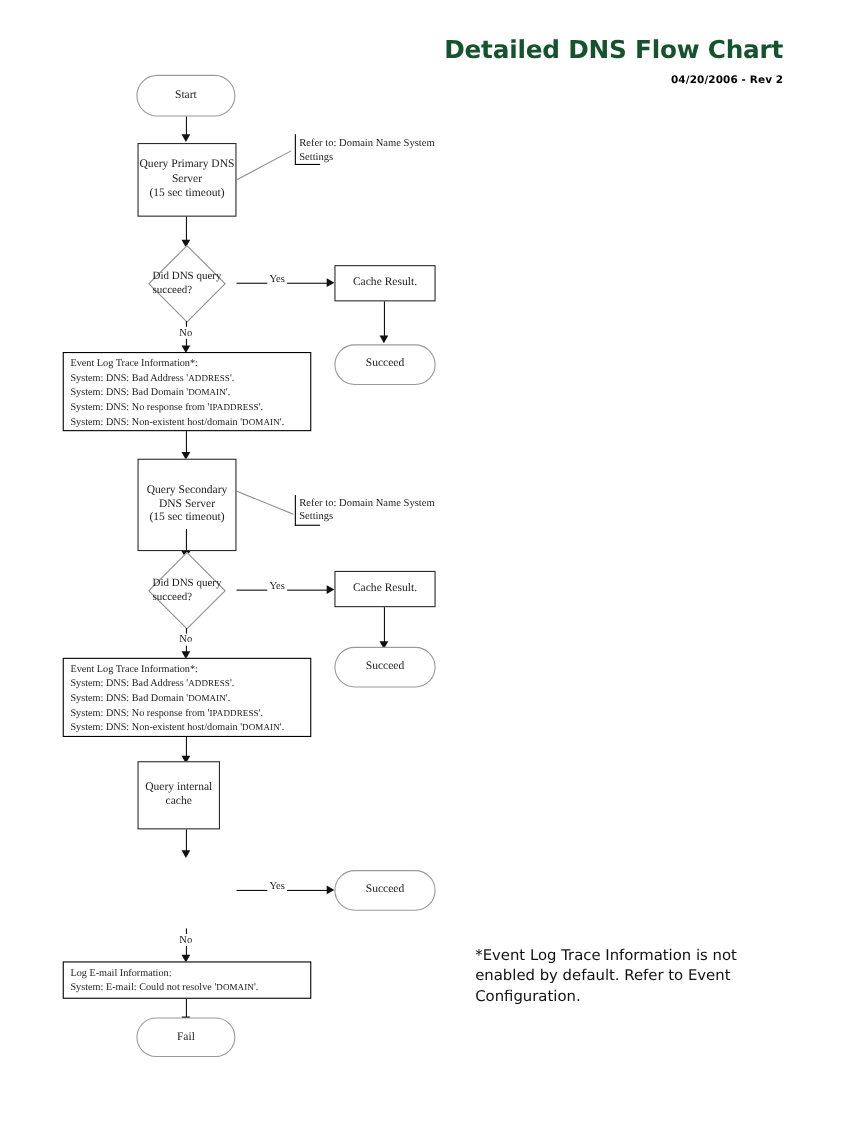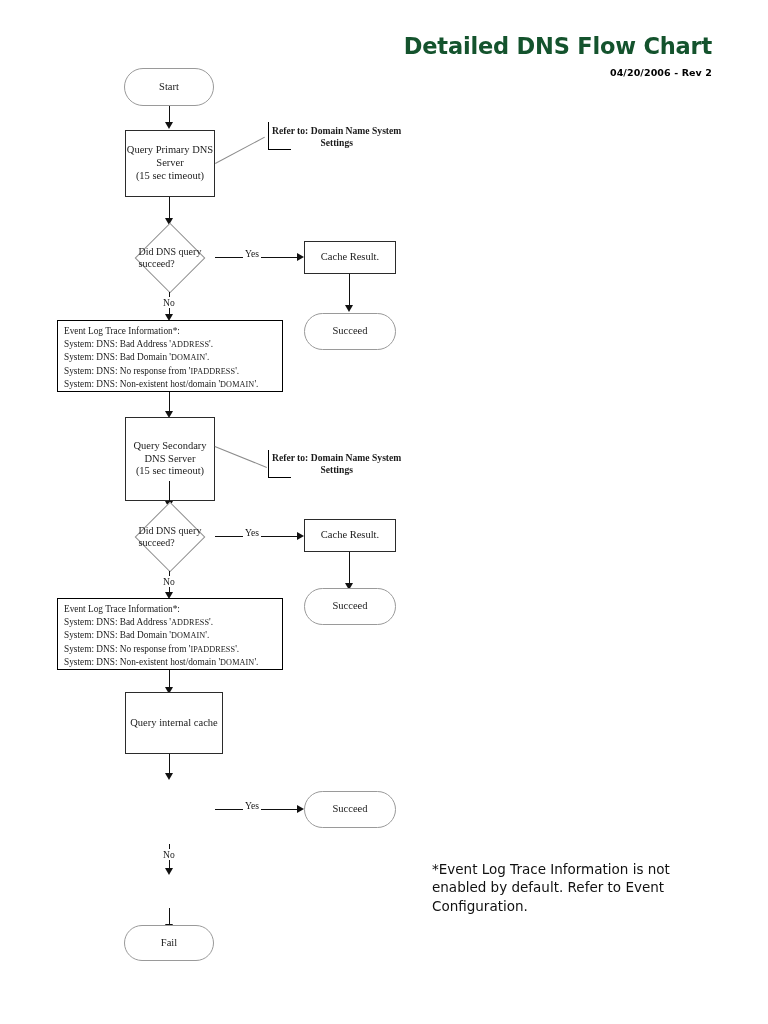--- a/index.html
+++ b/index.html
@@ -137,23 +137,22 @@
     background: #fff;
     padding: 0 2px;
     white-space: nowrap;
   }
 
   
   .callout-text {
     position: absolute;
     font-size: 9.6px;
     line-height: 1.3;
-    text-align: center;
-    white-space: nowrap;
-    font-weight: bold;
+    text-align: left;
+    white-space: nowrap;
   }
   .callout-bracket {
     position: absolute;
     box-sizing: border-box;
     border-left: 1.3px solid #000;
     border-bottom: 1.3px solid #000;
   }
   .leader {
     position: absolute;
     height: 0;
@@ -291,40 +290,44 @@
     <span class="ln">Event Log Trace Information*:</span>
     <span class="ln"><span>System: DNS: Bad Address '</span><span class="sc">ADDRESS</span><span>'.</span></span>
     <span class="ln"><span>System: DNS: Bad Domain '</span><span class="sc">DOMAIN</span><span>'.</span></span>
     <span class="ln"><span>System: DNS: No response from '</span><span class="sc">IPADDRESS</span><span>'.</span></span>
     <span class="ln"><span>System: DNS: Non-existent host/domain '</span><span class="sc">DOMAIN</span><span>'.</span></span>
   </div>
 
   <div class="vline" style="left:169px; top:670px; height:18px;"></div>
   <div class="arrow-down" style="left:165px; top:687px;"></div>
 
-  <div class="node process" style="left:125px; top:692px; width:98px; height:62px;">
+  <div class="node process" style="left:125px; top:692px; width:75px; height:62px;">
     <span>Query internal cache</span>
   </div>
 
   <div class="vline" style="left:169px; top:754px; height:20px;"></div>
   <div class="arrow-down" style="left:165px; top:773px;"></div>
 
 
   <div class="hline" style="left:215px; top:809px; width:83px;"></div>
   <div class="arrow-right" style="left:297px; top:805px;"></div>
   <div class="edge-label" style="left:243px; top:800px;">Yes</div>
 
   <div class="node terminator" style="left:304px; top:791px; width:92px; height:37px;">
     <span>Succeed</span>
   </div>
 
   <div class="vline" style="left:169px; top:844px; height:26px;"></div>
   <div class="arrow-down" style="left:165px; top:868px;"></div>
   <div class="edge-label" style="left:161px; top:849px;">No</div>
 
+  <div class="logbox" style="left:57px; top:874px; width:226px; height:34px;">
+    <span class="ln">Log E-mail Information:</span>
+    <span class="ln"><span>System: E-mail: Could not resolve '</span><span class="sc">DOMAIN</span><span>'.</span></span>
+  </div>
 
   <div class="vline" style="left:169px; top:908px; height:17px;"></div>
   <div class="arrow-down" style="left:165px; top:924px;"></div>
 
   <div class="node terminator" style="left:124px; top:925px; width:90px; height:36px;">
     <span>Fail</span>
   </div>
 
   <div class="note" style="left:432px; top:860px;">
     <div>*Event Log Trace Information is not enabled by default.  Refer to Event Configuration.</div>

